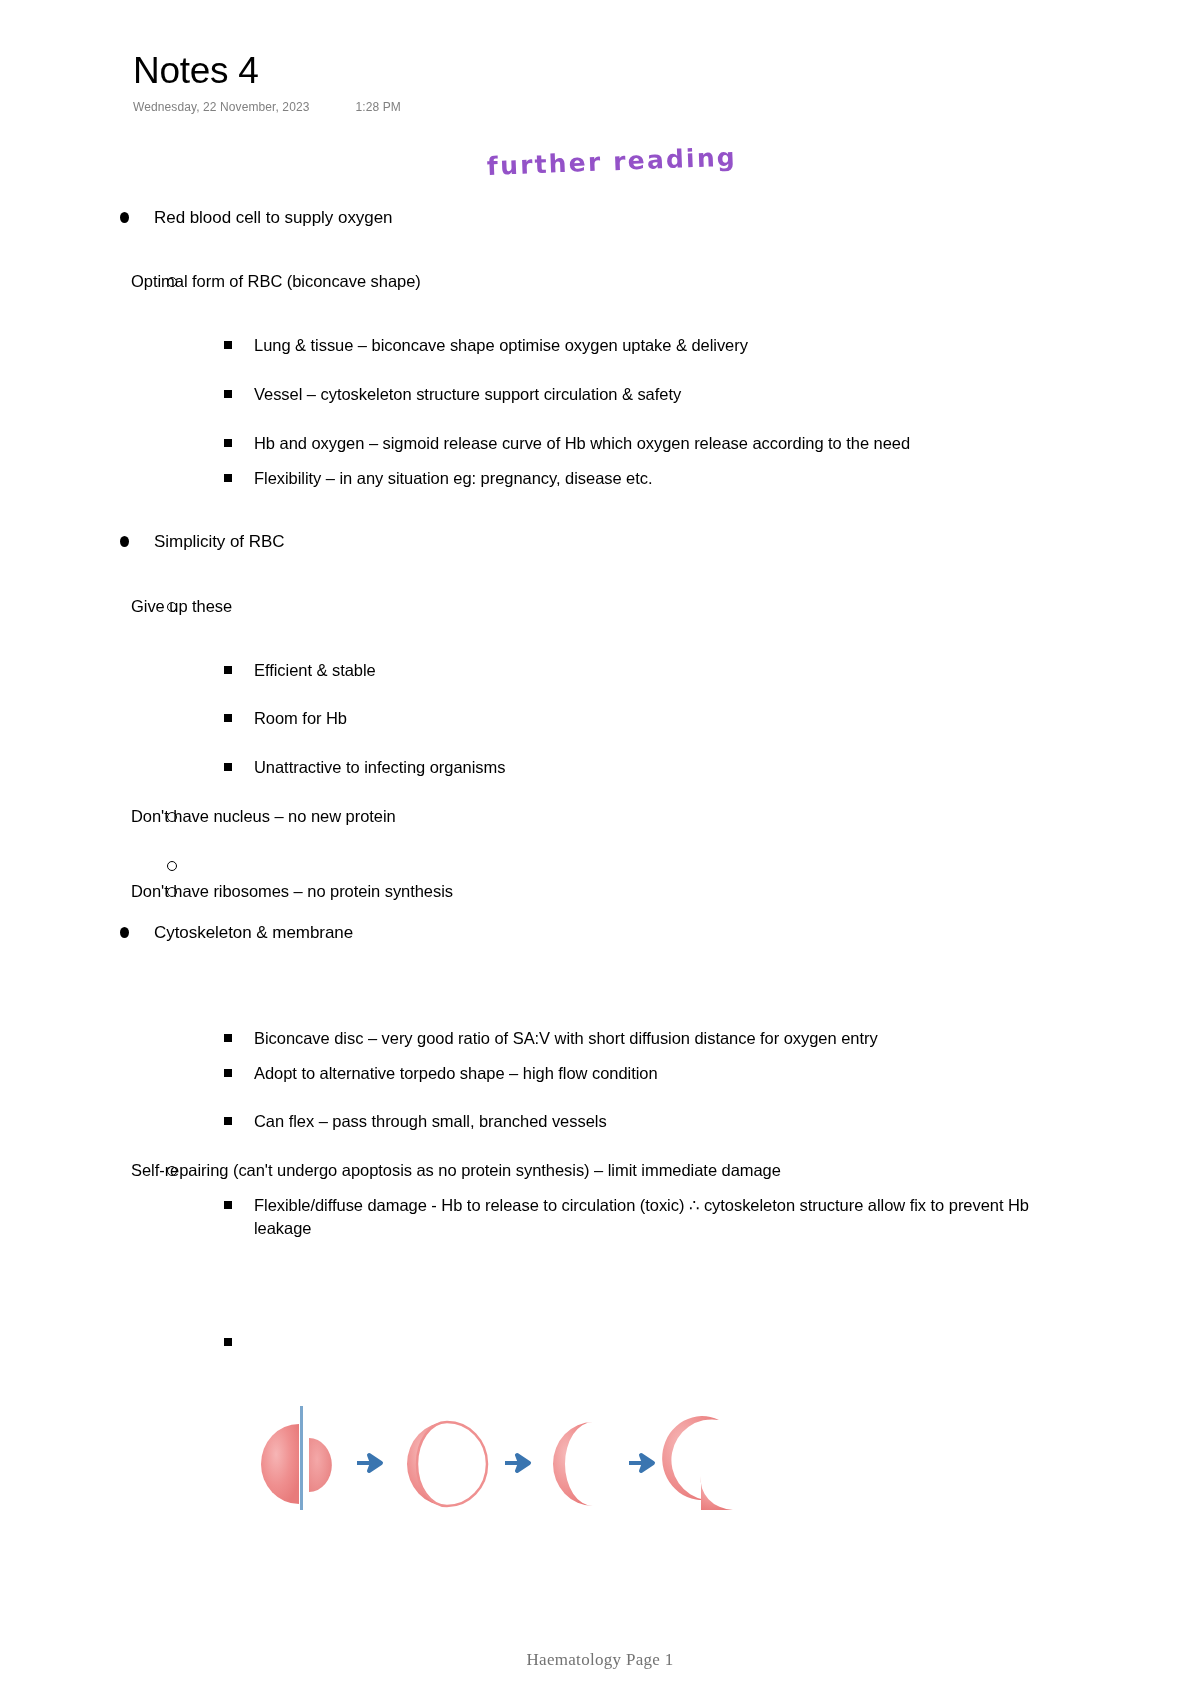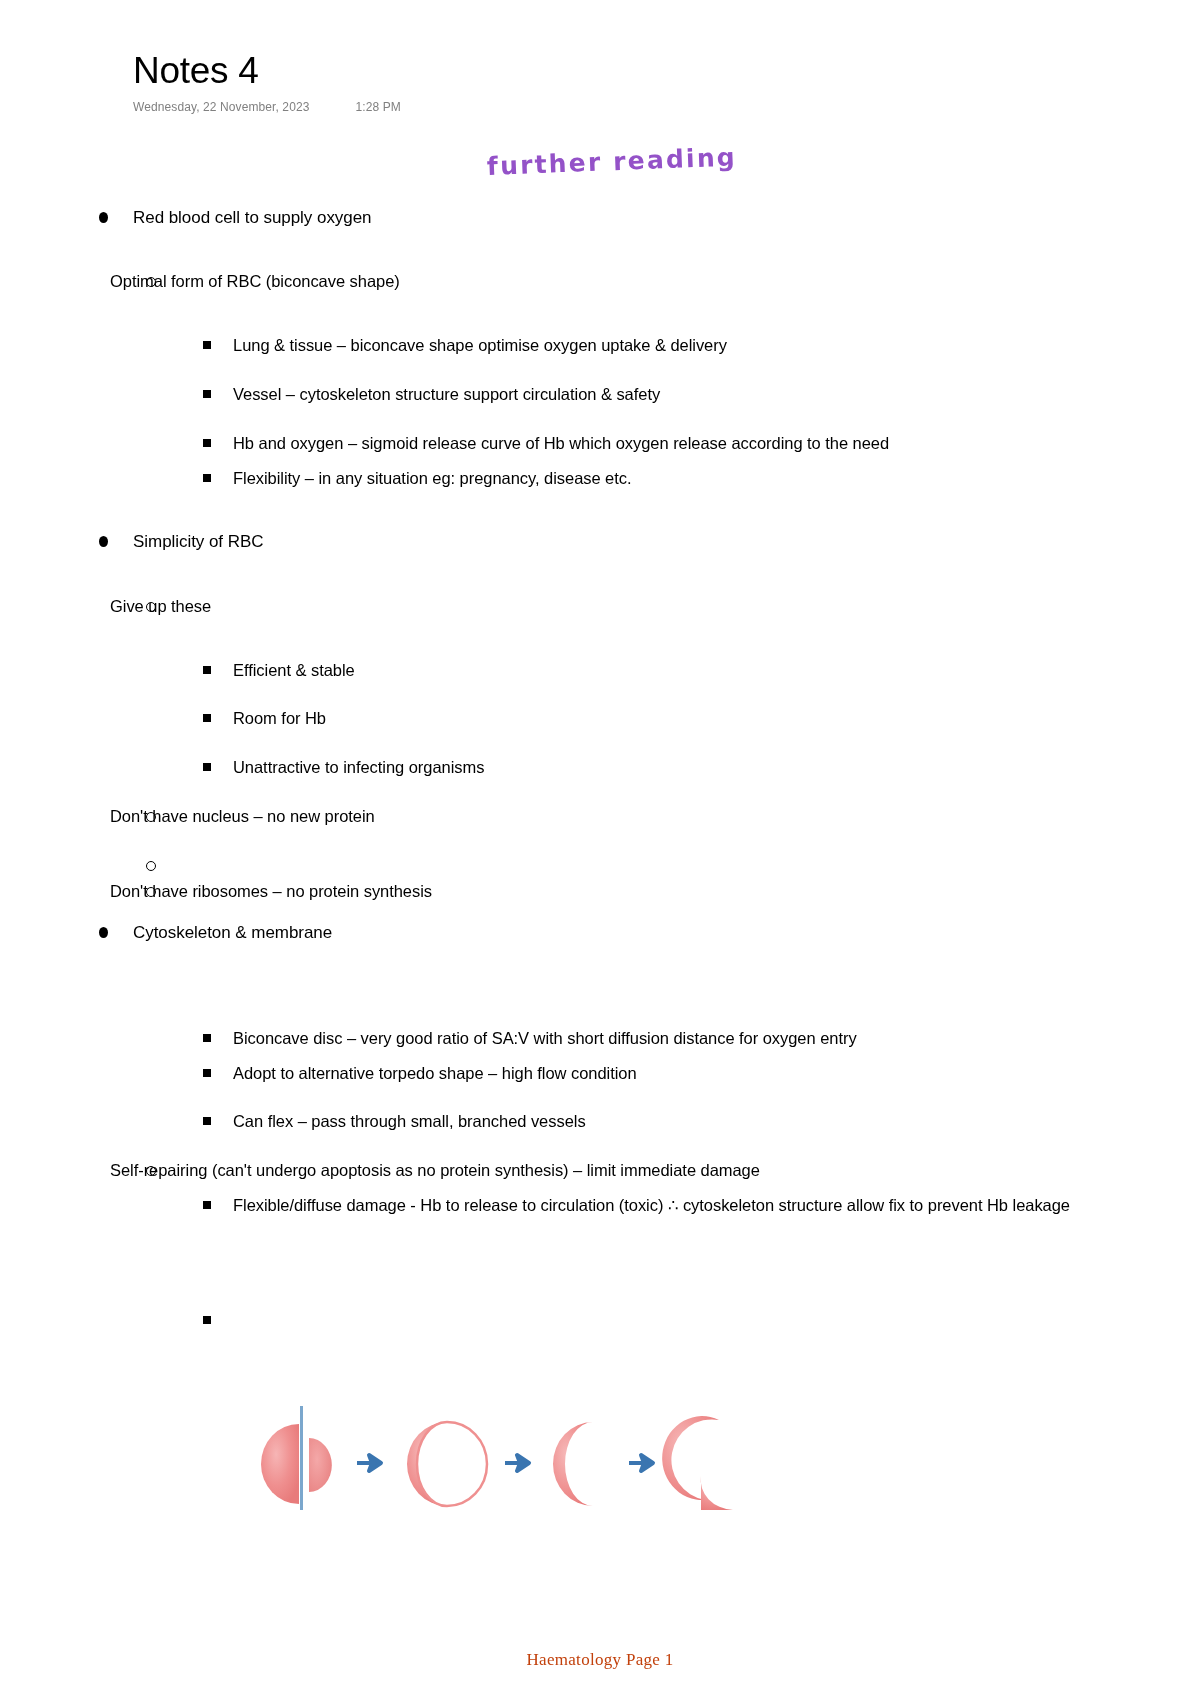--- a/index.html
+++ b/index.html
@@ -63,20 +63,21 @@
   
   .outline {
     position: absolute;
     left: 0;
     top: 206px;
     width: 1200px;
   }
   .row {
     position: relative;
     display: block;
+    margin-left: 21px;
   }
   .row .bullet {
     position: absolute;
     display: block;
   }
   .row .txt {
     display: block;
     font-size: 16.5px;
     line-height: 1.38;
     color: #000;
@@ -153,21 +154,21 @@
 
   
   .footer {
     position: absolute;
     left: 0;
     top: 1650px;
     width: 1200px;
     text-align: center;
     font-family: "Liberation Serif", serif;
     font-size: 17px;
-    color: #c2410c;
+    color: #737373;
     letter-spacing: 0.3px;
   }
 </style>
 </head>
 <body>
 
 <div class="page">
 
   <div class="doc-header">
     <h1 class="doc-title">Notes 4</h1>

